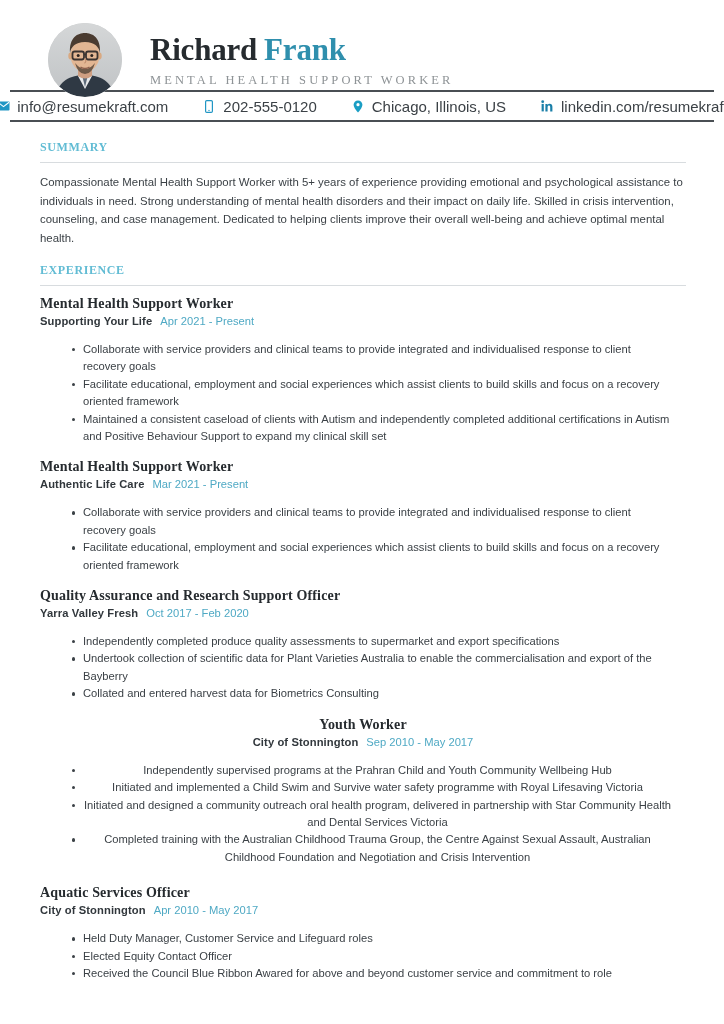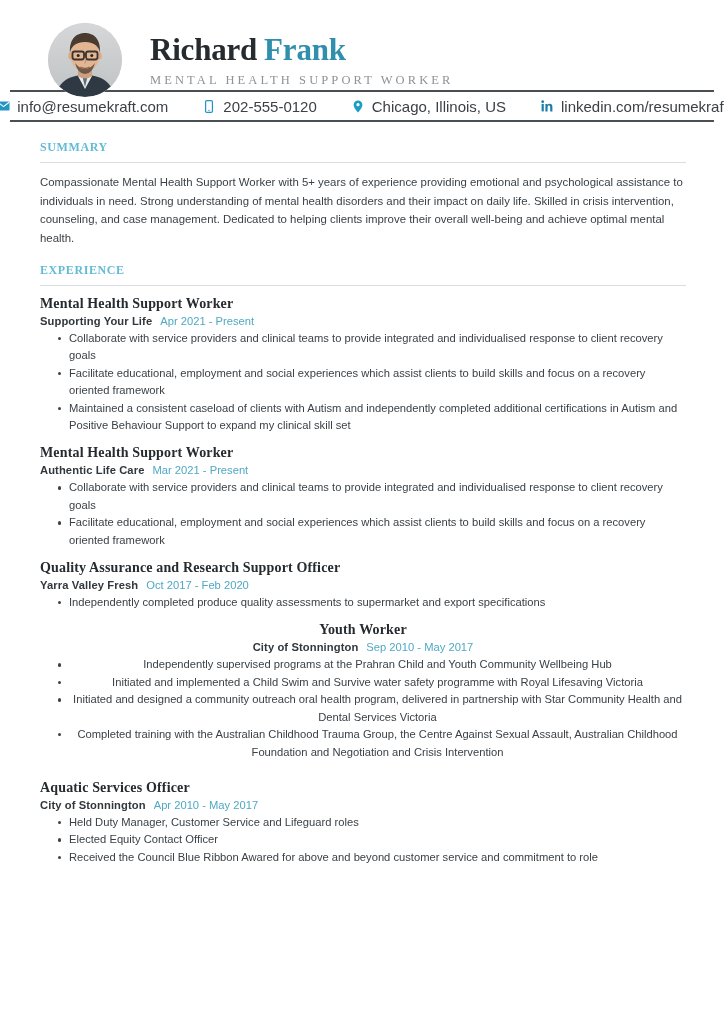--- a/index.html
+++ b/index.html
@@ -142,21 +142,21 @@
     font-weight: bold;
     color: #31373c;
     letter-spacing: 0.1px;
   }
   .job-dates {
     color: #4fa9c4;
     margin-left: 8px;
     font-weight: normal;
   }
   ul.bullets {
-    margin: 0;
+    margin: 14px;
     padding: 0 0 0 18px;
     list-style: none;
   }
   ul.bullets li {
     position: relative;
     font-size: 11.2px;
     line-height: 17.4px;
     color: #3b4146;
     padding-left: 11px;
     margin-bottom: 0px;
@@ -311,20 +311,22 @@
         </ul>
       </div>
 
       <div class="job">
         <div class="job-role">Quality Assurance and Research Support Officer</div>
         <div class="job-meta">
           <span class="job-company">Yarra Valley Fresh</span><span class="job-dates">Oct 2017 - Feb 2020</span>
         </div>
         <ul class="bullets">
           <li>Independently completed produce quality assessments to supermarket and export specifications</li>
+          <li>Undertook collection of scientific data for Plant Varieties Australia to enable the commercialisation and export of the Bayberry</li>
+          <li>Collated and entered harvest data for Biometrics Consulting</li>
         </ul>
       </div>
 
       <div class="job gap-extra">
         <div class="job-role">Youth Worker</div>
         <div class="job-meta">
           <span class="job-company">City of Stonnington</span><span class="job-dates">Sep 2010 - May 2017</span>
         </div>
         <ul class="bullets">
           <li>Independently supervised programs at the Prahran Child and Youth Community Wellbeing Hub</li>

